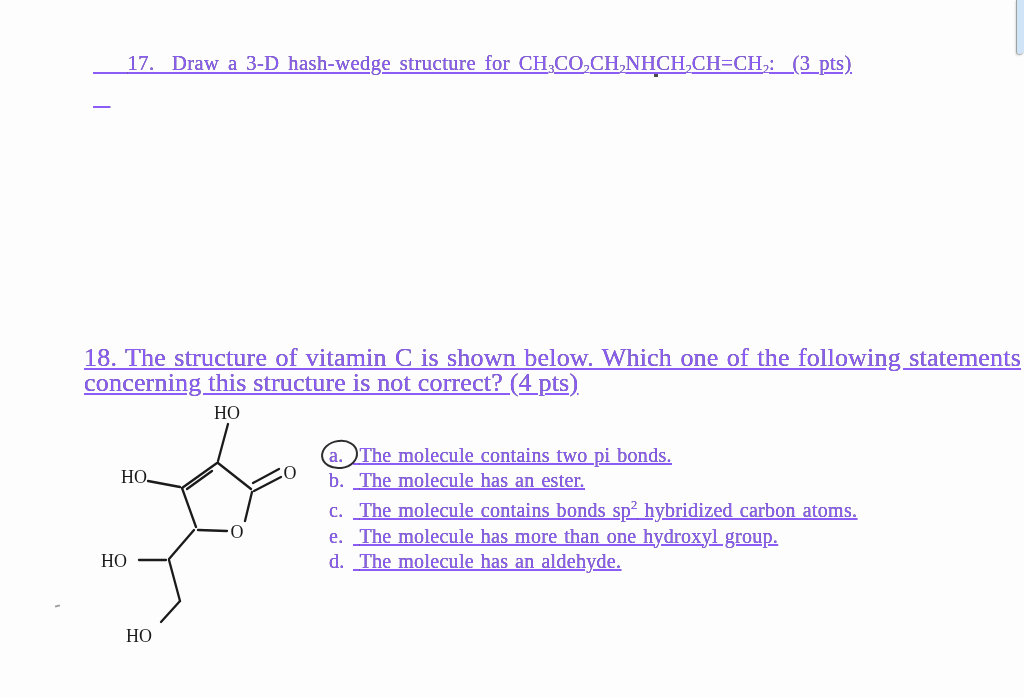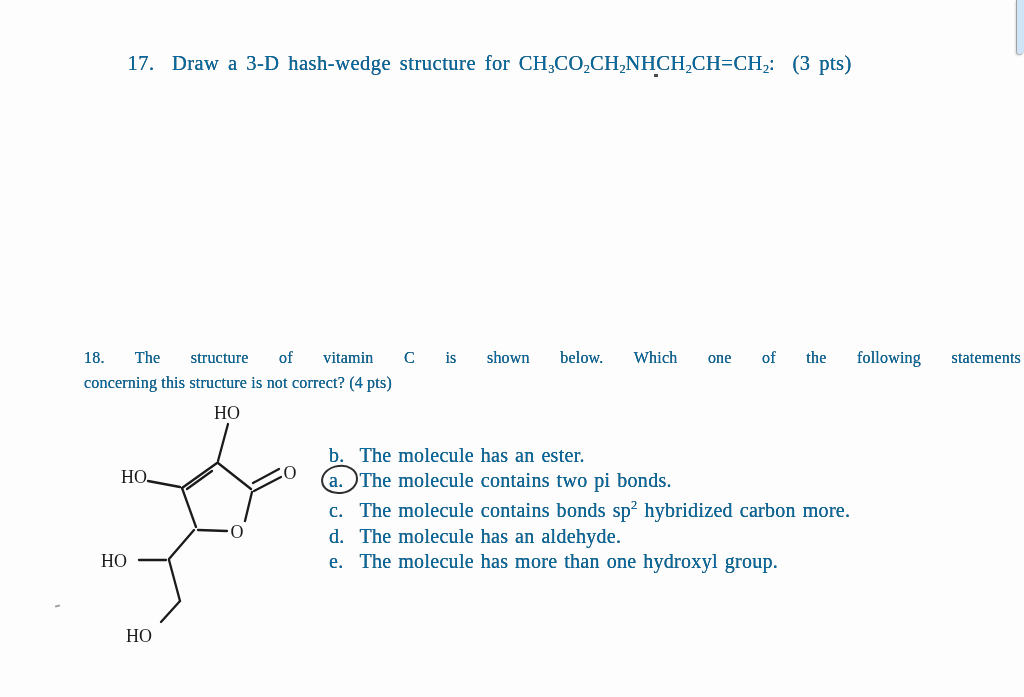--- a/index.html
+++ b/index.html
@@ -8,42 +8,43 @@
     position: relative;
     width: 1024px;
     height: 697px;
     background: #fdfdfd;
     overflow: hidden;
     font-family: "Liberation Serif", "DejaVu Serif", serif;
     color: #1b1b1b;
   }
   .doc-text {
     position: absolute;
-    color: #0369a1;
+    color: #8b5cf6;
     text-shadow: 0 0 0.5px rgba(25,25,25,0.85);
+    text-decoration: underline;
   }
   #q17 {
     left: 93px;
     top: 21px;
     font-size: 20.5px;
     letter-spacing: 0.5px;
     word-spacing: 3px;
     white-space: pre-wrap;
     line-height: 28px;
   }
   #q17 sub, .formula sub {
     font-size: 0.6em;
     vertical-align: -0.25em;
     letter-spacing: 0;
   }
   #q18 {
     left: 84px;
     top: 346px;
     width: 937px;
-    font-size: 16px;
+    font-size: 26px;
     letter-spacing: 0.2px;
     line-height: 24.5px;
   }
   #q18 .justify-line {
     text-align: justify;
     text-align-last: justify;
   }
   #choices {
     left: 329px;
     top: 443px;
@@ -127,25 +128,25 @@
       <line x1="180" y1="601" x2="161" y2="622" stroke="#1b1b1b" stroke-width="2.3" stroke-linecap="round"></line>
       <text x="227" y="419" text-anchor="middle" fill="#1b1b1b" font-size="18" font-family="&quot;Liberation Serif&quot;, &quot;DejaVu Serif&quot;, serif">HO</text>
       <text x="134" y="483" text-anchor="middle" fill="#1b1b1b" font-size="18" font-family="&quot;Liberation Serif&quot;, &quot;DejaVu Serif&quot;, serif">HO</text>
       <text x="290" y="479" text-anchor="middle" fill="#1b1b1b" font-size="18" font-family="&quot;Liberation Serif&quot;, &quot;DejaVu Serif&quot;, serif">O</text>
       <text x="237" y="538" text-anchor="middle" fill="#1b1b1b" font-size="18" font-family="&quot;Liberation Serif&quot;, &quot;DejaVu Serif&quot;, serif">O</text>
       <text x="114" y="567" text-anchor="middle" fill="#1b1b1b" font-size="18" font-family="&quot;Liberation Serif&quot;, &quot;DejaVu Serif&quot;, serif">HO</text>
       <text x="139" y="642" text-anchor="middle" fill="#1b1b1b" font-size="18" font-family="&quot;Liberation Serif&quot;, &quot;DejaVu Serif&quot;, serif">HO</text>
     </svg>
 
   <div id="choices" class="doc-text">
+      <div class="choice"><span class="marker circled">a.</span> <span><span>The molecule contains two pi bonds.</span></span></div>
       <div class="choice"><span class="marker">b.</span> <span><span>The molecule has an ester.</span></span></div>
-      <div class="choice"><span class="marker circled">a.</span> <span><span>The molecule contains two pi bonds.</span></span></div>
-      <div class="choice"><span class="marker">c.</span> <span><span>The molecule contains bonds sp</span><sup>2</sup><span> hybridized carbon more.</span></span></div>
+      <div class="choice"><span class="marker">c.</span> <span><span>The molecule contains bonds sp</span><sup>2</sup><span> hybridized carbon atoms.</span></span></div>
+      <div class="choice"><span class="marker">e.</span> <span><span>The molecule has more than one hydroxyl group.</span></span></div>
       <div class="choice"><span class="marker">d.</span> <span><span>The molecule has an aldehyde.</span></span></div>
-      <div class="choice"><span class="marker">e.</span> <span><span>The molecule has more than one hydroxyl group.</span></span></div>
     </div>
 
   <div id="scroll-thumb"></div>
 
   <div id="speck-1" class="speck"></div>
   <div id="speck-2" class="speck"></div>
 
 </div>
 
 </body></html>

